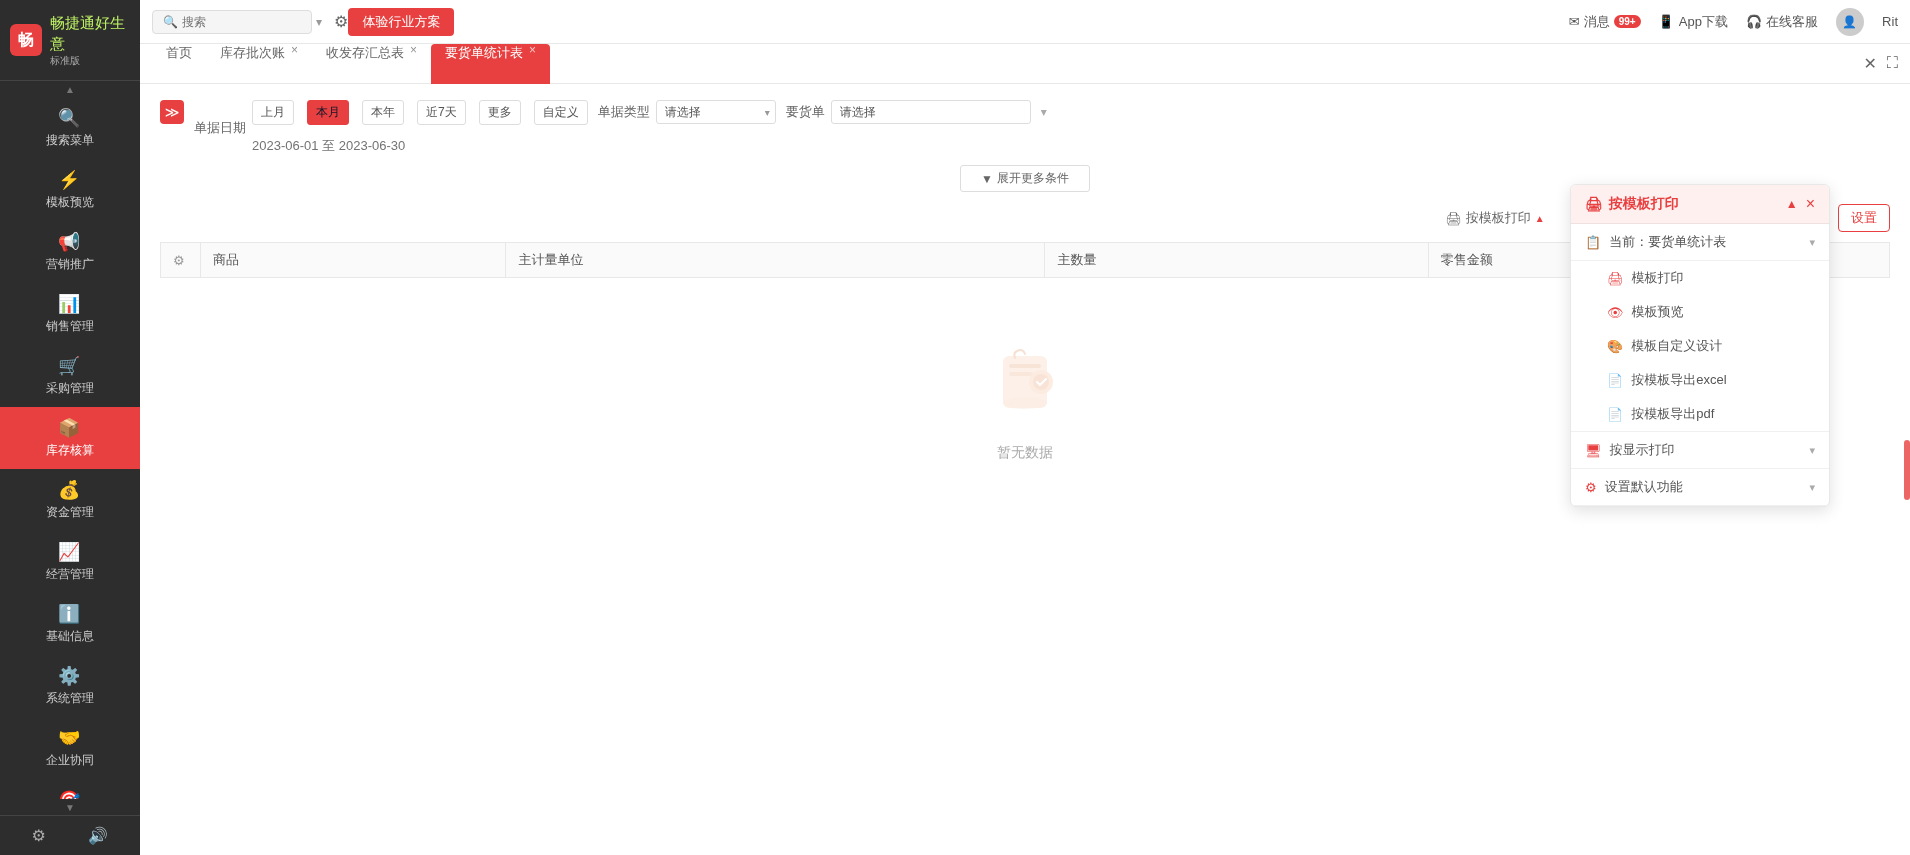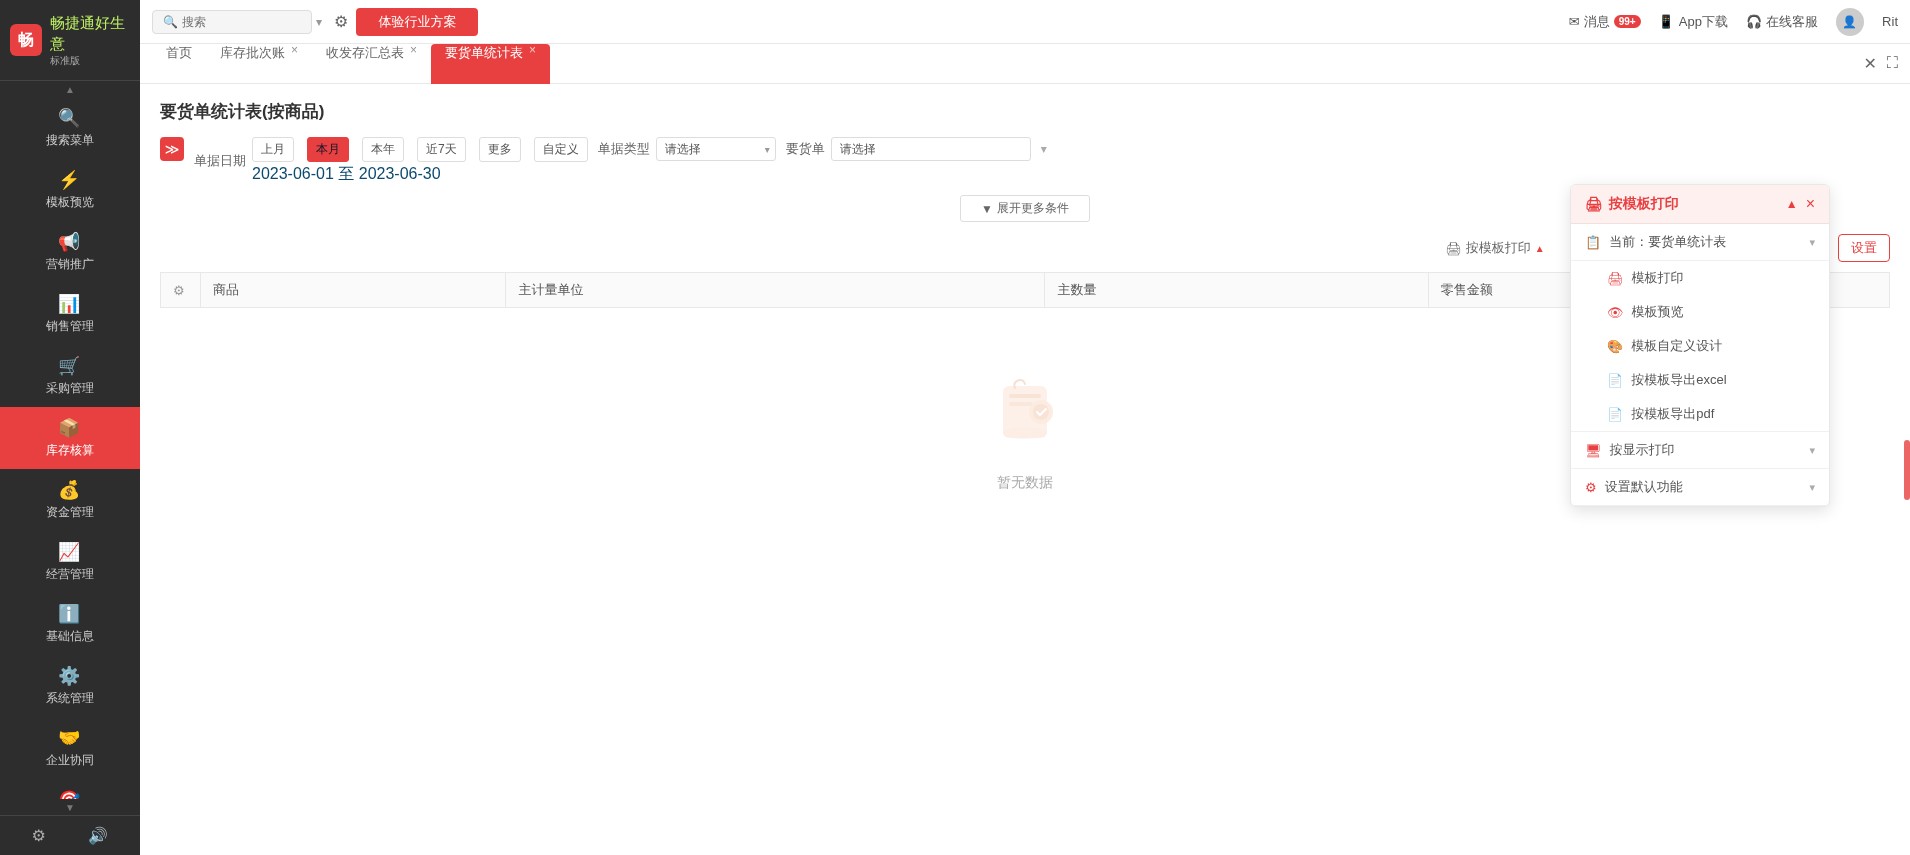--- a/index.html
+++ b/index.html
@@ -92,26 +92,26 @@
       border: none;
       background: transparent;
       outline: none;
       font-size: 12px;
       color: #999;
       width: 120px;
     }
     .topbar-chevron { color: #999; margin-left: 4px; font-size: 12px; cursor: pointer; }
     .topbar-gear { color: #666; margin-left: 12px; cursor: pointer; font-size: 16px; }
     .topbar-trial {
-      margin-left: 8px;
+      margin-left: 0;
       background: #e84040;
       color: #fff;
       border: none;
       border-radius: 4px;
-      padding: 5px 22px;
+      padding: 5px 14px;
       font-size: 13px;
       cursor: pointer;
     }
     .topbar-right { margin-left: auto; display: flex; align-items: center; gap: 18px; }
     .topbar-right-item { display: flex; align-items: center; gap: 4px; color: #555; cursor: pointer; font-size: 13px; }
     .badge {
       background: #e84040;
       color: #fff;
       border-radius: 8px;
       font-size: 10px;
@@ -224,23 +224,23 @@
       cursor: pointer;
       font-size: 12px;
       color: #555;
     }
     .filter-btn.active {
       background: #e84040;
       color: #0f172a;
       border-color: #e84040;
     }
     .filter-date-range {
-      font-size: 16px;
-      color: #0c4a6e;
-      margin-top: 2px;
+      font-size: 13px;
+      color: #737373;
+      margin-top: 12px;
     }
     .filter-select {
       border: 1px solid #ddd;
       border-radius: 3px;
       padding: 4px 24px 4px 8px;
       font-size: 12px;
       color: #555;
       background: #fff;
       appearance: none;
       cursor: pointer;
@@ -536,21 +536,20 @@
     </div>
     <div class="tabs-window-controls">
       <span class="win-btn">✕</span>
       <span class="win-btn">⛶</span>
     </div>
   </div>
 
   <div class="content">
     <div class="page-inner">
 
-      <div class="page-title">要货单统计表(按商品)</div>
 
       <div class="filter-bar">
         <button class="filter-expand-btn">≫</button>
         <div class="filter-group">
           <span class="filter-label">单据日期</span>
           <div style="display:flex; flex-direction:column;">
             <div style="display:flex; gap:13px;">
               <button class="filter-btn">上月</button>
               <button class="filter-btn active">本月</button>
               <button class="filter-btn">本年</button>

